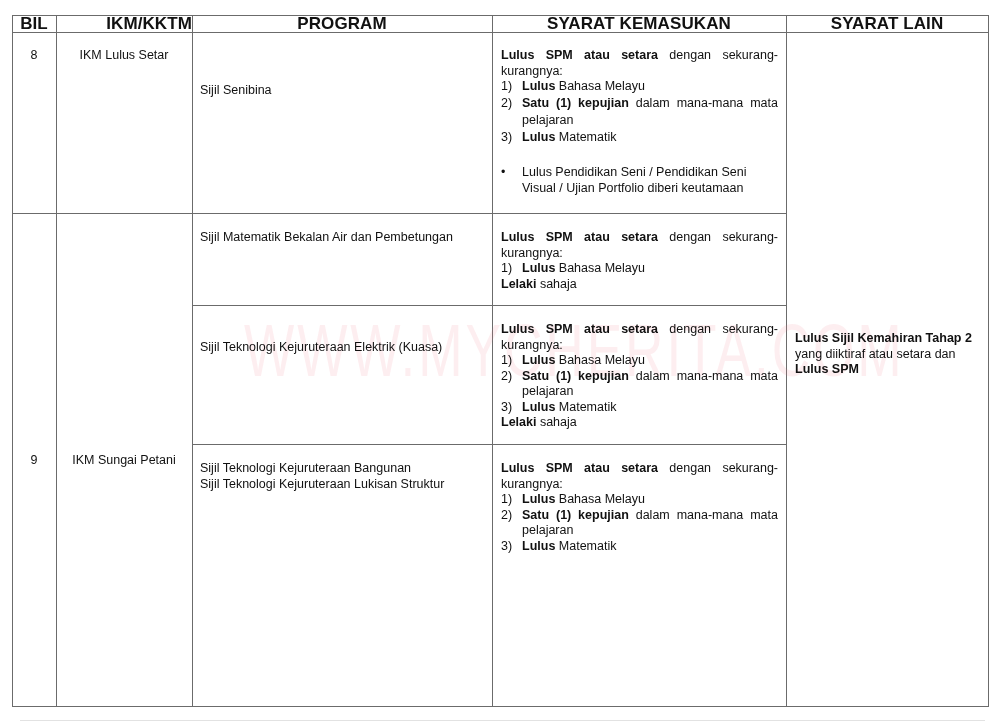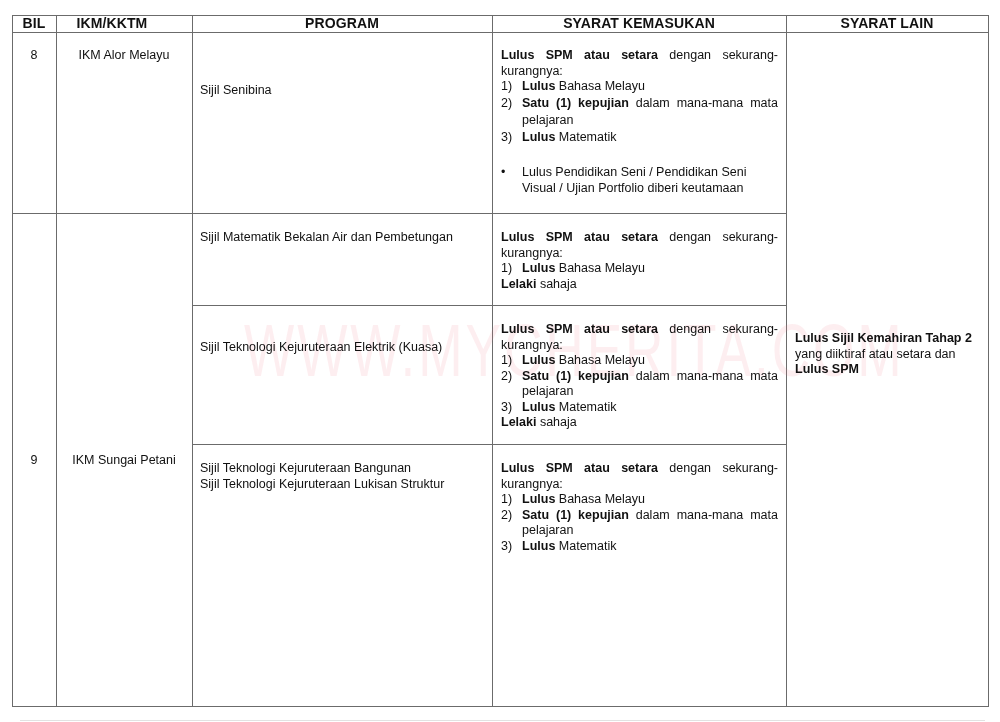--- a/index.html
+++ b/index.html
@@ -5,21 +5,21 @@
   html, body { margin: 0; padding: 0; background: #ffffff; }
   body {
     width: 1000px; height: 722px; position: relative; overflow: hidden;
     font-family: "Liberation Sans", sans-serif; font-size: 12.5px; color: #111;
   }
   .hline, .vline { position: absolute; background: #6b6b6b; }
   .hline { height: 1px; }
   .vline { width: 1px; }
   .hdr {
     position: absolute; top: 15px; height: 17px; line-height: 17px;
-    text-align: center; font-weight: bold; font-size: 14px; letter-spacing: 0.1px;
+    text-align: center; font-weight: bold; font-size: 17px; letter-spacing: 0.1px;
   }
   .cell { position: absolute; line-height: 15.5px; }
   .center { text-align: center; }
   .just { text-align: justify; }
   b { font-weight: bold; margin-top: 12px; }
   .num { display: inline-block; width: 21px; }
   .bullet-row { display: flex; }
   .bullet-row .bul { width: 21px; flex: none; }
   .gap { height: 20px; }
   .bottom-rule { position: absolute; left: 20px; right: 15px; top: 720px; height: 1px; background: #e2e2e2; }
@@ -45,29 +45,29 @@
 
   <div class="vline" style="left:12px; top:15px; height:692px;"></div>
   <div class="vline" style="left:56px; top:15px; height:692px;"></div>
   <div class="vline" style="left:192px; top:15px; height:692px;"></div>
   <div class="vline" style="left:492px; top:15px; height:692px;"></div>
   <div class="vline" style="left:786px; top:15px; height:692px;"></div>
   <div class="vline" style="left:988px; top:15px; height:692px;"></div>
 </div>
 
 <div class="hdr" style="left:12px; width:44px;">BIL</div>
-<div class="hdr" style="left:44px; width:136px;">IKM/KKTM</div>
+<div class="hdr" style="left:56px; width:136px;text-align:right;">IKM/KKTM</div>
 <div class="hdr" style="left:192px; width:300px;">PROGRAM</div>
 <div class="hdr" style="left:492px; width:294px;">SYARAT KEMASUKAN</div>
 <div class="hdr" style="left:786px; width:202px;">SYARAT LAIN</div>
 
 <div class="watermark">WWW.MYCHERITA.COM</div>
 
 <div class="cell center" style="left:12px; top:48px; width:44px;">8</div>
-<div class="cell center" style="left:56px; top:48px; width:136px;">IKM Alor Melayu</div>
+<div class="cell center" style="left:56px; top:48px; width:136px;">IKM Lulus Setar</div>
 <div class="cell" style="left:200px; top:35px; width:285px;margin-top:48px;">
   <div>Sijil Senibina</div>
 </div>
 <div class="cell" style="left:501px; top:48px; width:277px;">
   <div class="just"><b>Lulus SPM atau setara</b><span> dengan sekurang-kurangnya:</span></div>
   <div><span class="num">1)</span><b>Lulus</b><span> Bahasa Melayu</span></div>
   <div style="display:flex; line-height:17.5px;">
       <span class="num" style="flex:none;">2)</span>
       <span style="text-align:justify;"><b>Satu (1) kepujian</b><span> dalam mana-mana mata pelajaran</span></span>
     </div>

